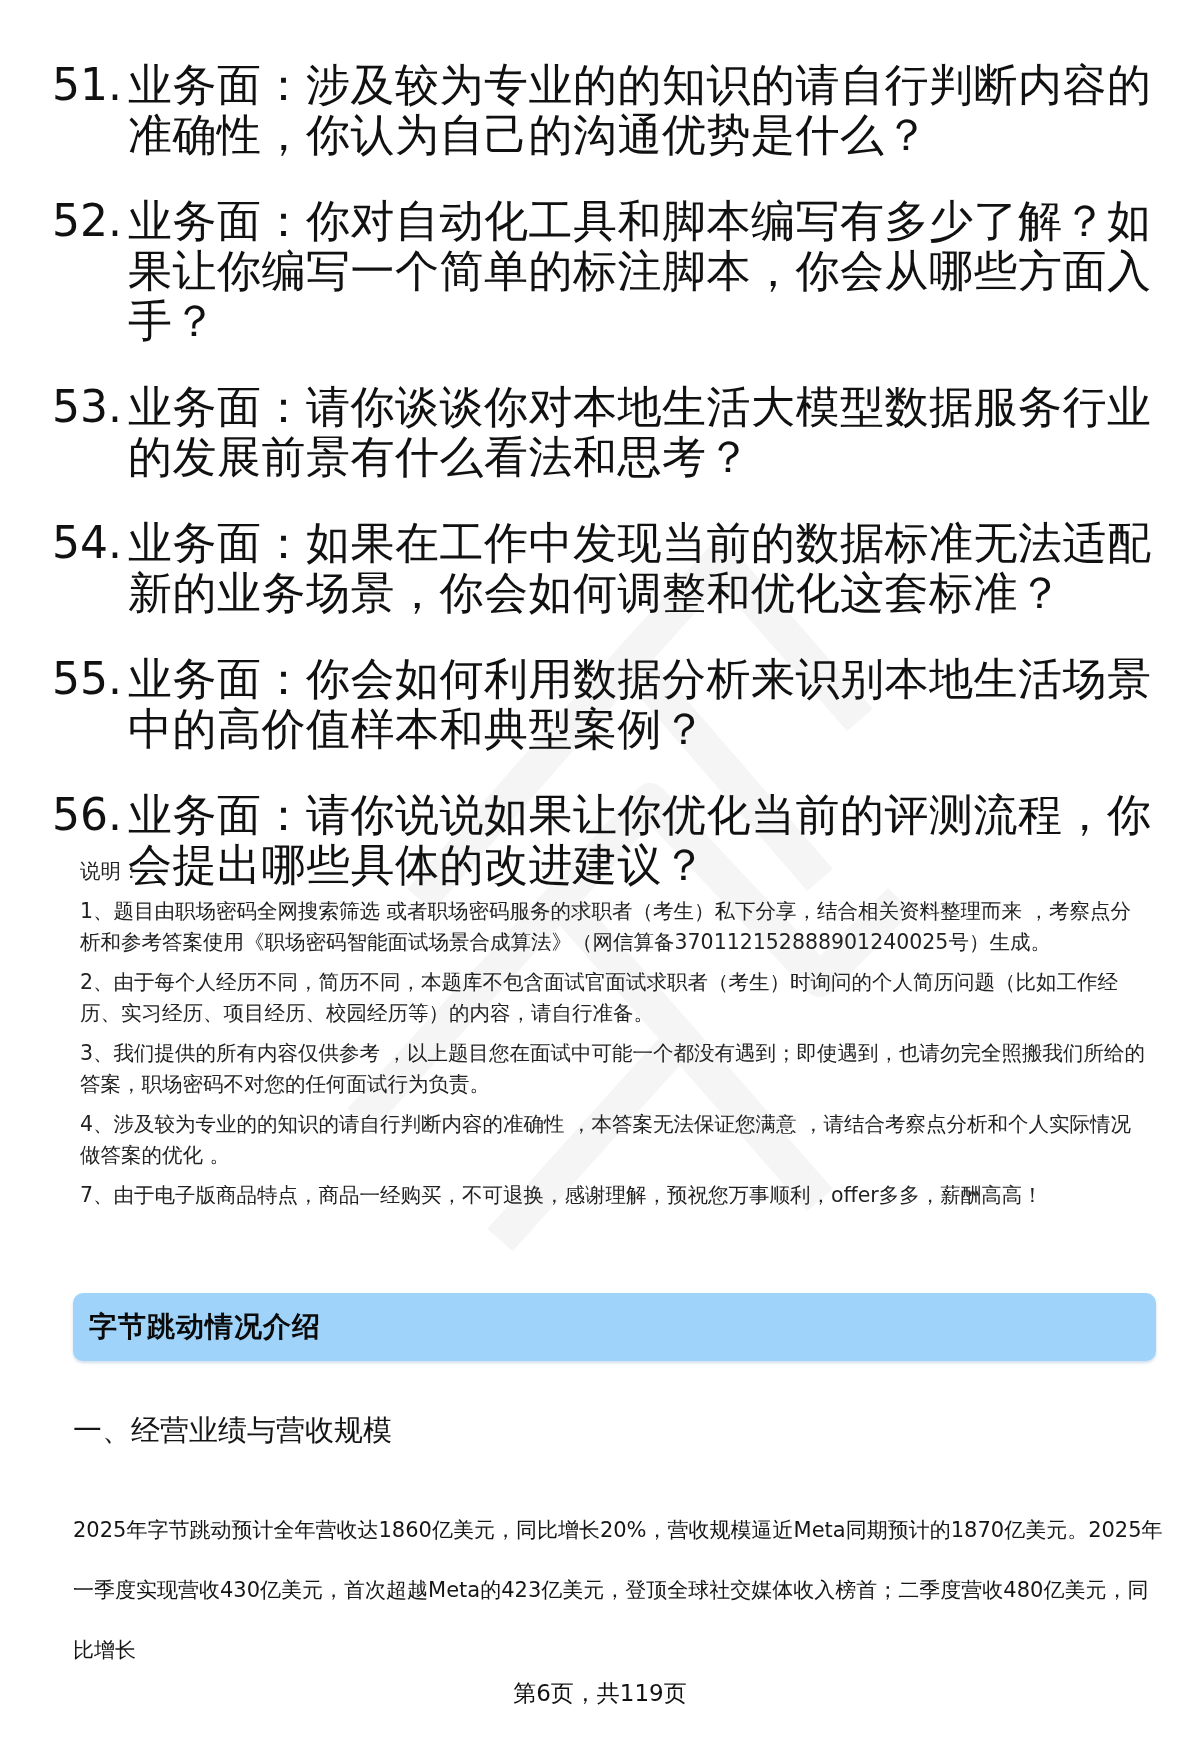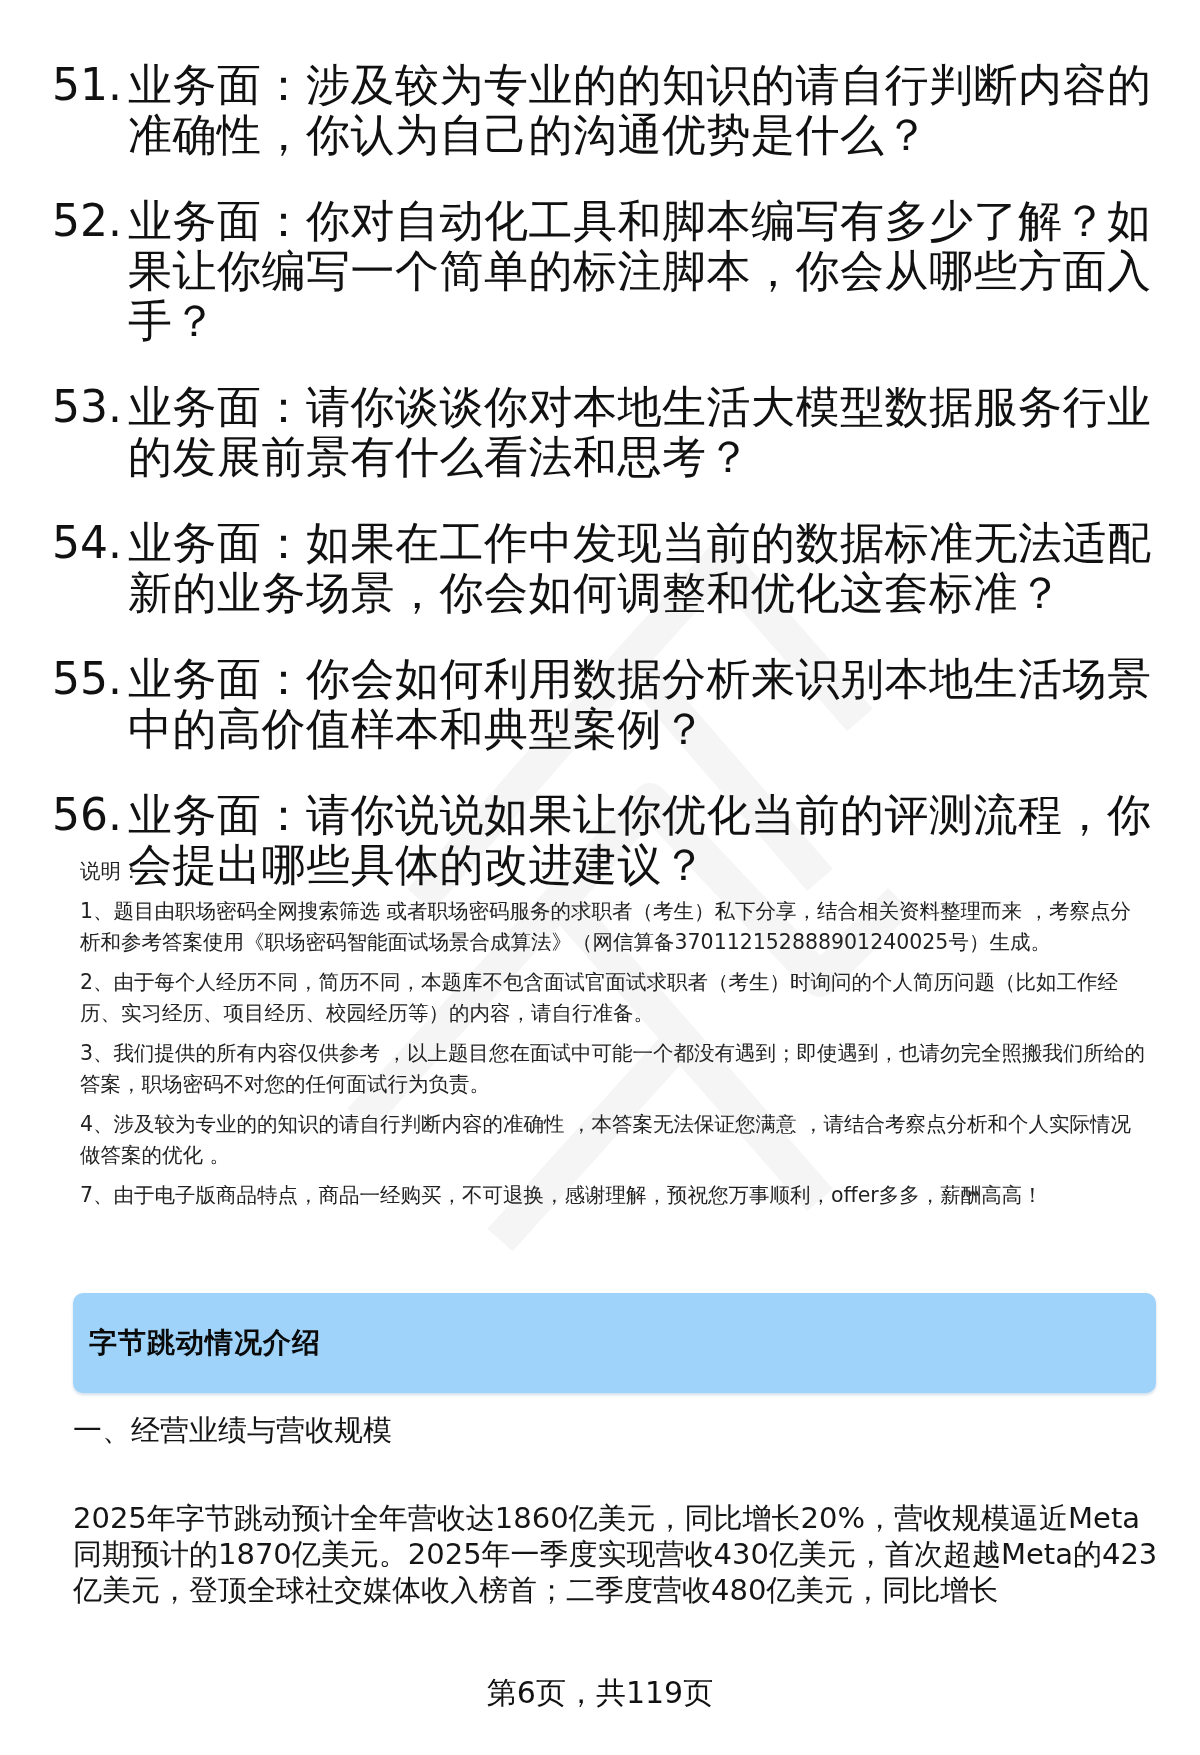--- a/index.html
+++ b/index.html
@@ -53,21 +53,21 @@
       font-size: 20.5px;
       line-height: 31.5px;
       color: #222;
     }
     .notes .note-line { margin: 8px; }
     .section-banner {
       position: absolute;
       left: 73px;
       top: 1293px;
       width: 1083px;
-      height: 100px;
+      height: 68px;
       background: #9fd3fa;
       border-radius: 10px;
       box-shadow: 0 2px 3px rgba(120,160,200,0.35);
       display: flex;
       align-items: center;
     }
     .section-banner .banner-title {
       margin-left: 16px;
       font-size: 28px;
       font-weight: bold;
@@ -80,31 +80,31 @@
       top: 1410px;
       font-size: 29px;
       line-height: 40px;
       color: #151515;
     }
     .body-para {
       position: absolute;
       left: 73px;
       top: 1500px;
       width: 1090px;
-      font-size: 29px;
-      line-height: 36px;
+      font-size: 21px;
+      line-height: 60px;
       color: #151515;
     }
     .footer {
       position: absolute;
       left: 0;
       width: 1200px;
       top: 1673px;
       text-align: center;
-      font-size: 30px;
+      font-size: 23px;
       line-height: 40px;
       color: #111;
     }
   </style>
 </head>
 <body>
 
 <svg class="watermark" viewBox="0 0 700 800">
   <g fill="none" stroke="#ececec" stroke-width="34" stroke-linejoin="round">
     <path d="M120 420 L330 180 L520 400"></path>

